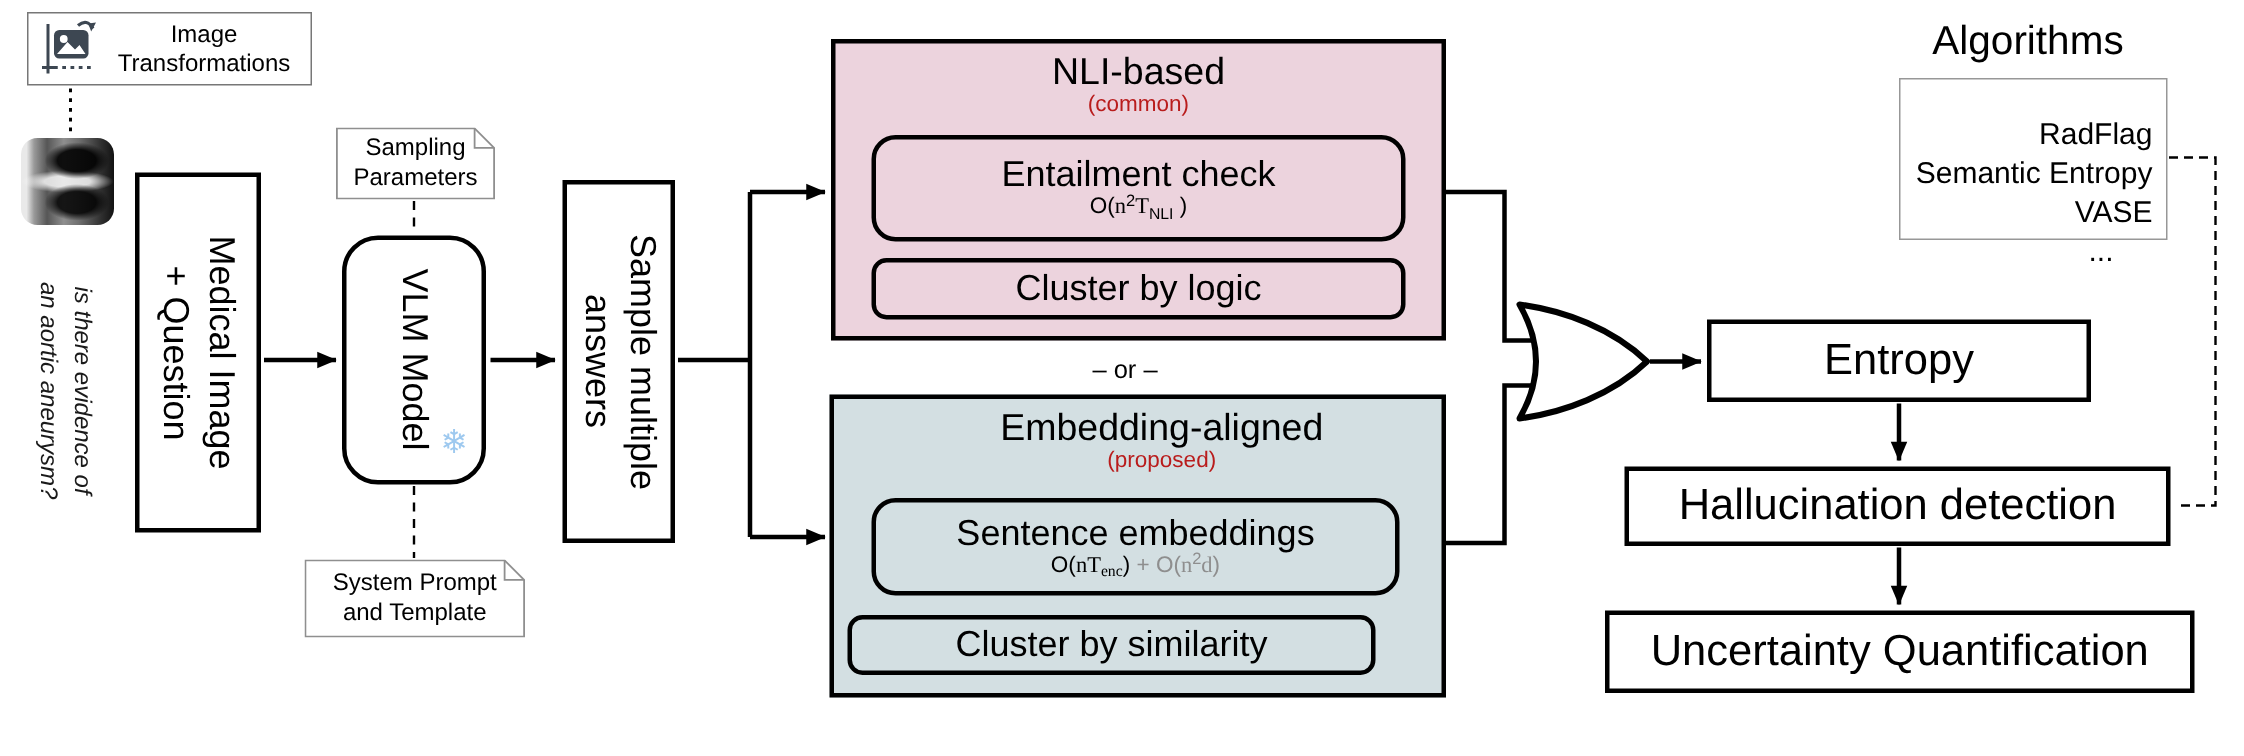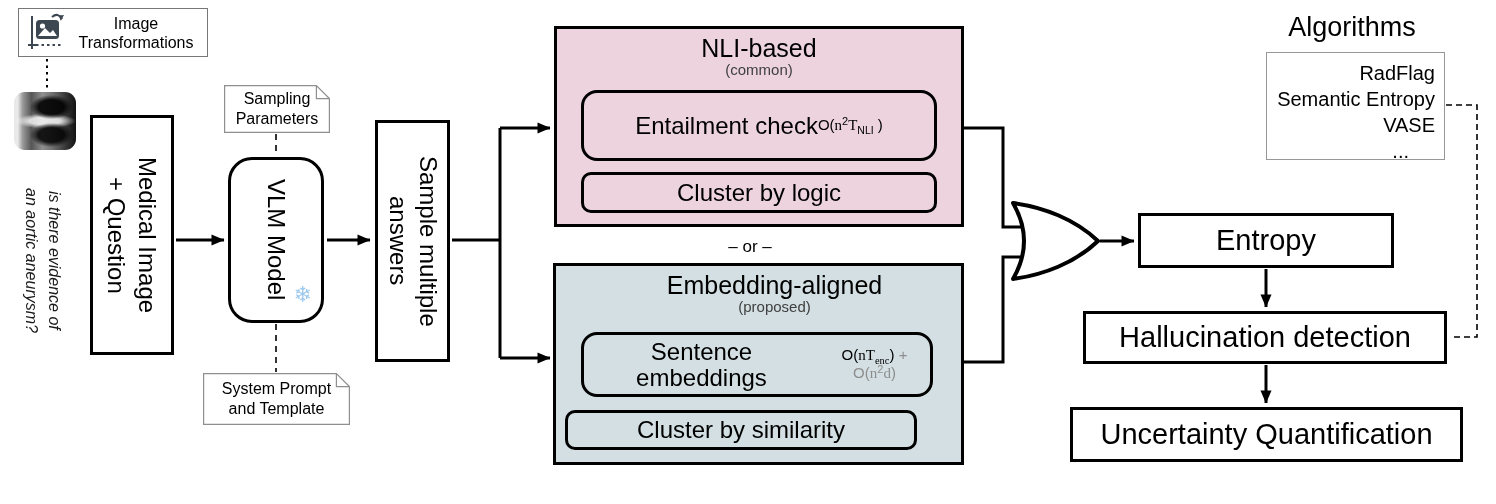--- a/index.html
+++ b/index.html
@@ -31,23 +31,23 @@
   #sampling-note{left:224px;top:85px;width:106px;height:48px;}
   #system-note{left:203px;top:373px;width:147px;height:52px;}
   #vlm-box{left:228px;top:157px;width:96px;height:166px;border-radius:24px;}
   #snowflake{position:absolute;right:9px;bottom:14px;font-size:22px;color:#9ec9ef;line-height:1;}
   #sample-box{left:375px;top:120px;width:75px;height:242px;}
   
   .method-box{border:3px solid #000;text-align:center;}
   #nli-box{left:554px;top:26px;width:410px;height:201px;background:#ecd3dd;}
   #emb-box{left:553px;top:263px;width:411px;height:202px;background:#d3dfe2;padding-left:32px;}
   .box-title{font-size:25px;margin-top:5px;line-height:28px;}
-  .box-sub{font-size:15px;line-height:16px;color:#404040;}
+  .box-sub{font-size:15px;line-height:16px;color:#b91c1c;}
   .inner{position:absolute;border:3px solid #000;box-sizing:border-box;
-         display:flex;align-items:center;justify-content:center;}
+         display:flex;flex-direction:column;align-items:center;justify-content:center;}
   .pinkfill{background:#ecd3dd;}
   .bluefill{background:#d3dfe2;}
   #entail-box{left:24px;top:61px;width:356px;height:71px;border-radius:16px;}
   #cluster-logic-box{left:24px;top:143px;width:356px;height:41px;border-radius:10px;}
   #sentence-box{left:25px;top:66px;width:352px;height:65px;border-radius:16px;}
   #cluster-sim-box{left:9px;top:144px;width:352px;height:40px;border-radius:10px;}
   .inner-label{font-size:24px;line-height:26px;}
   .fx{font-size:15px;line-height:16px;}
   .fx .var{font-family:"Liberation Serif",serif;}
   .fx .sup{font-size:11px;position:relative;top:-5px;}
@@ -55,21 +55,21 @@
   .fx .gray{color:#8e8e8e;}
   #or-label{left:660px;top:237px;width:180px;text-align:center;font-size:17px;z-index:2;position:absolute;}
   
   #entropy-box{left:1138px;top:213px;width:256px;height:55px;}
   #halluc-box{left:1083px;top:311px;width:364px;height:53px;}
   #uq-box{left:1070px;top:407px;width:393px;height:55px;}
   .outlabel{font-size:29px;}
   
   #algorithms-title{left:1240px;top:12px;width:224px;text-align:center;font-size:27px;position:absolute;z-index:2;}
   #algo-box{left:1266px;top:52px;width:179px;height:108px;border:1.3px solid #979797;
-            padding-top:7px;font-size:20px;line-height:26px;text-align:right;}
+            padding-top:24px;font-size:20px;line-height:26px;text-align:right;}
   #algo-box .algo-item{padding-right:9px;}
   #algo-box .algo-ellipsis{padding-right:35px;}
 </style>
 </head>
 <body>
 
 <div id="canvas">
 
   <svg id="wires" viewBox="0 0 1496 504">
     <defs>

